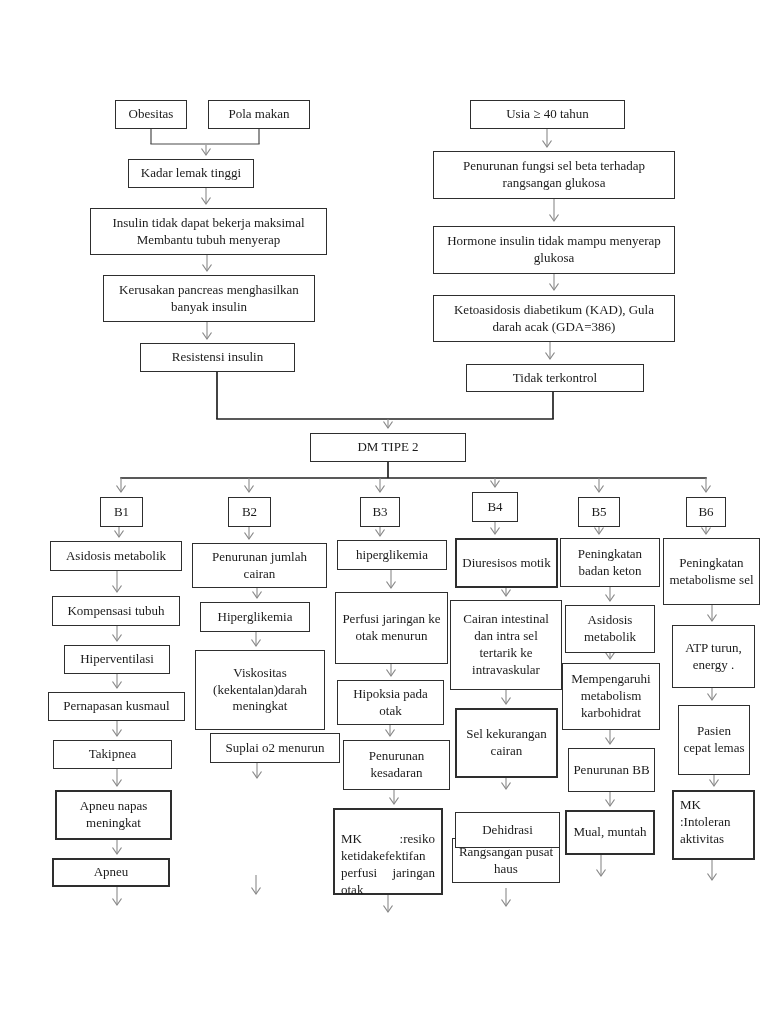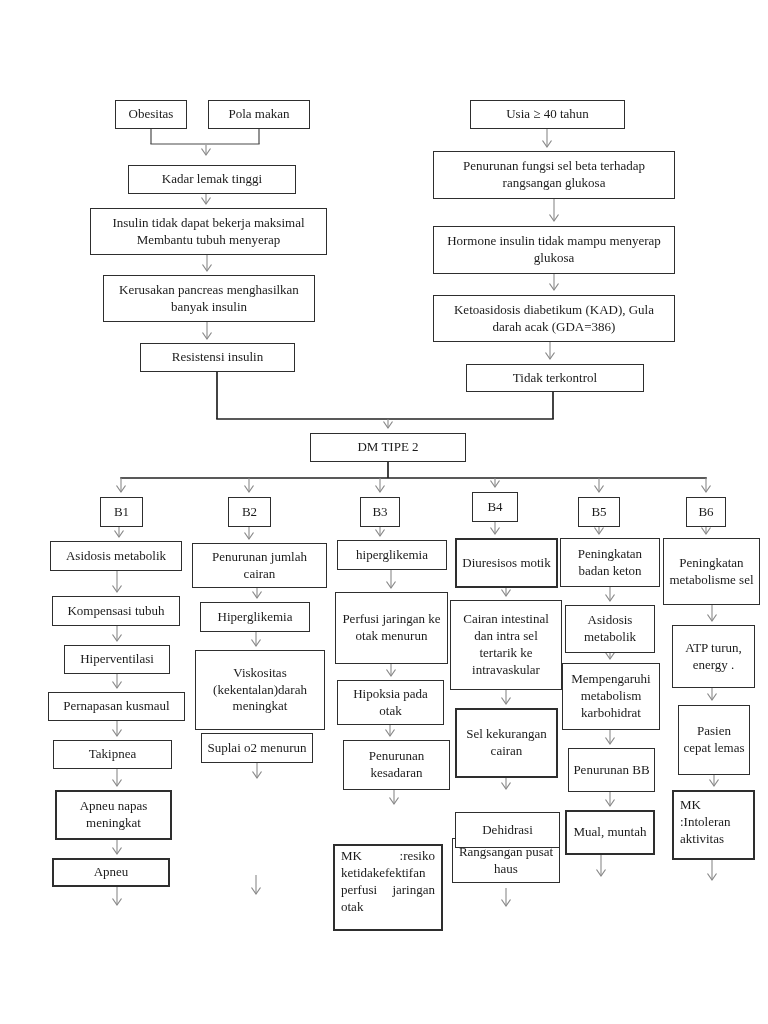--- a/index.html
+++ b/index.html
@@ -7,21 +7,21 @@
     position:relative;width:768px;height:1024px;background:#ffffff;overflow:hidden;
     font-family:"Liberation Serif","DejaVu Serif",serif;color:#1b1b1b;
   }
   .node{
     position:absolute;box-sizing:border-box;border:1.4px solid #2e2e2e;background:#fff;
     display:flex;align-items:center;justify-content:center;text-align:center;
     font-size:13px;line-height:1.3;padding:2px 4px;
   }
   .node.bold{border-width:2px;}
   .node.align-left{justify-content:flex-start;text-align:left;align-items:flex-start;padding:5px 6px;}
-  .node.align-justify{justify-content:flex-start;text-align:justify;text-align-last:left;align-items:flex-start;padding:2px 6px;margin-top:36px;}
+  .node.align-justify{justify-content:flex-start;text-align:justify;text-align-last:left;align-items:flex-start;padding:21px 6px;}
   svg.wires{position:absolute;left:0;top:0;pointer-events:none;}
   .arr{stroke:#8a8a8a;stroke-width:1.1;fill:none;}
   .stub{stroke:#4a4a4a;stroke-width:1.2;fill:none;}
   .ln{stroke:#222222;stroke-width:1.7;fill:none;}
 </style>
 </head>
 <body>
 
 <div class="canvas">
 
@@ -99,21 +99,21 @@
 
     <path class="arr" d="M706,527 V534" marker-end="url(#ah)"></path>
     <path class="arr" d="M712,605 V621" marker-end="url(#ah)"></path>
     <path class="arr" d="M712,688 V700" marker-end="url(#ah)"></path>
     <path class="arr" d="M714,775 V786" marker-end="url(#ah)"></path>
     <path class="arr" d="M712,860 V880" marker-end="url(#ah)"></path>
   </svg>
 
   <div class="node" style="left:115px;top:100px;width:72px;height:29px">Obesitas</div>
   <div class="node" style="left:208px;top:100px;width:102px;height:29px">Pola makan</div>
-  <div class="node" style="left:128px;top:165px;width:168px;height:29px">Kadar lemak tinggi</div>
+  <div class="node" style="left:128px;top:159px;width:126px;height:29px">Kadar lemak tinggi</div>
   <div class="node" style="left:90px;top:208px;width:237px;height:47px">Insulin tidak dapat bekerja maksimal Membantu tubuh menyerap</div>
   <div class="node" style="left:103px;top:275px;width:212px;height:47px">Kerusakan pancreas menghasilkan banyak insulin</div>
   <div class="node" style="left:140px;top:343px;width:155px;height:29px">Resistensi insulin</div>
 
   <div class="node" style="left:470px;top:100px;width:155px;height:29px">Usia ≥ 40 tahun</div>
   <div class="node" style="left:433px;top:151px;width:242px;height:48px">Penurunan fungsi sel beta terhadap rangsangan glukosa</div>
   <div class="node" style="left:433px;top:226px;width:242px;height:48px">Hormone insulin tidak mampu menyerap glukosa</div>
   <div class="node" style="left:433px;top:295px;width:242px;height:47px">Ketoasidosis diabetikum (KAD), Gula darah acak (GDA=386)</div>
   <div class="node" style="left:466px;top:364px;width:178px;height:28px">Tidak terkontrol</div>
 
@@ -130,21 +130,21 @@
   <div class="node" style="left:52px;top:596px;width:128px;height:30px">Kompensasi tubuh</div>
   <div class="node" style="left:64px;top:645px;width:106px;height:29px">Hiperventilasi</div>
   <div class="node" style="left:48px;top:692px;width:137px;height:29px">Pernapasan kusmaul</div>
   <div class="node" style="left:53px;top:740px;width:119px;height:29px">Takipnea</div>
   <div class="node bold" style="left:55px;top:790px;width:117px;height:50px">Apneu napas meningkat</div>
   <div class="node bold" style="left:52px;top:858px;width:118px;height:29px">Apneu</div>
 
   <div class="node" style="left:192px;top:543px;width:135px;height:45px">Penurunan jumlah cairan</div>
   <div class="node" style="left:200px;top:602px;width:110px;height:30px">Hiperglikemia</div>
   <div class="node" style="left:195px;top:650px;width:130px;height:80px">Viskositas (kekentalan)darah meningkat</div>
-  <div class="node" style="left:201px;top:733px;width:112px;height:30px">Suplai o2 menurun</div>
+  <div class="node" style="left:210px;top:733px;width:130px;height:30px">Suplai o2 menurun</div>
 
   <div class="node" style="left:337px;top:540px;width:110px;height:30px">hiperglikemia</div>
   <div class="node" style="left:335px;top:592px;width:113px;height:72px">Perfusi jaringan ke otak menurun</div>
   <div class="node" style="left:337px;top:680px;width:107px;height:45px">Hipoksia pada otak</div>
   <div class="node" style="left:343px;top:740px;width:107px;height:50px">Penurunan kesadaran</div>
   <div class="node bold align-justify" style="left:333px;top:808px;width:110px;height:87px">MK :resiko ketidakefektifan perfusi jaringan otak</div>
 
   <div class="node bold" style="left:455px;top:538px;width:103px;height:50px">Diuresisos motik</div>
   <div class="node" style="left:450px;top:600px;width:112px;height:90px">Cairan intestinal dan intra sel tertarik ke intravaskular</div>
   <div class="node bold" style="left:455px;top:708px;width:103px;height:70px">Sel kekurangan cairan</div>

